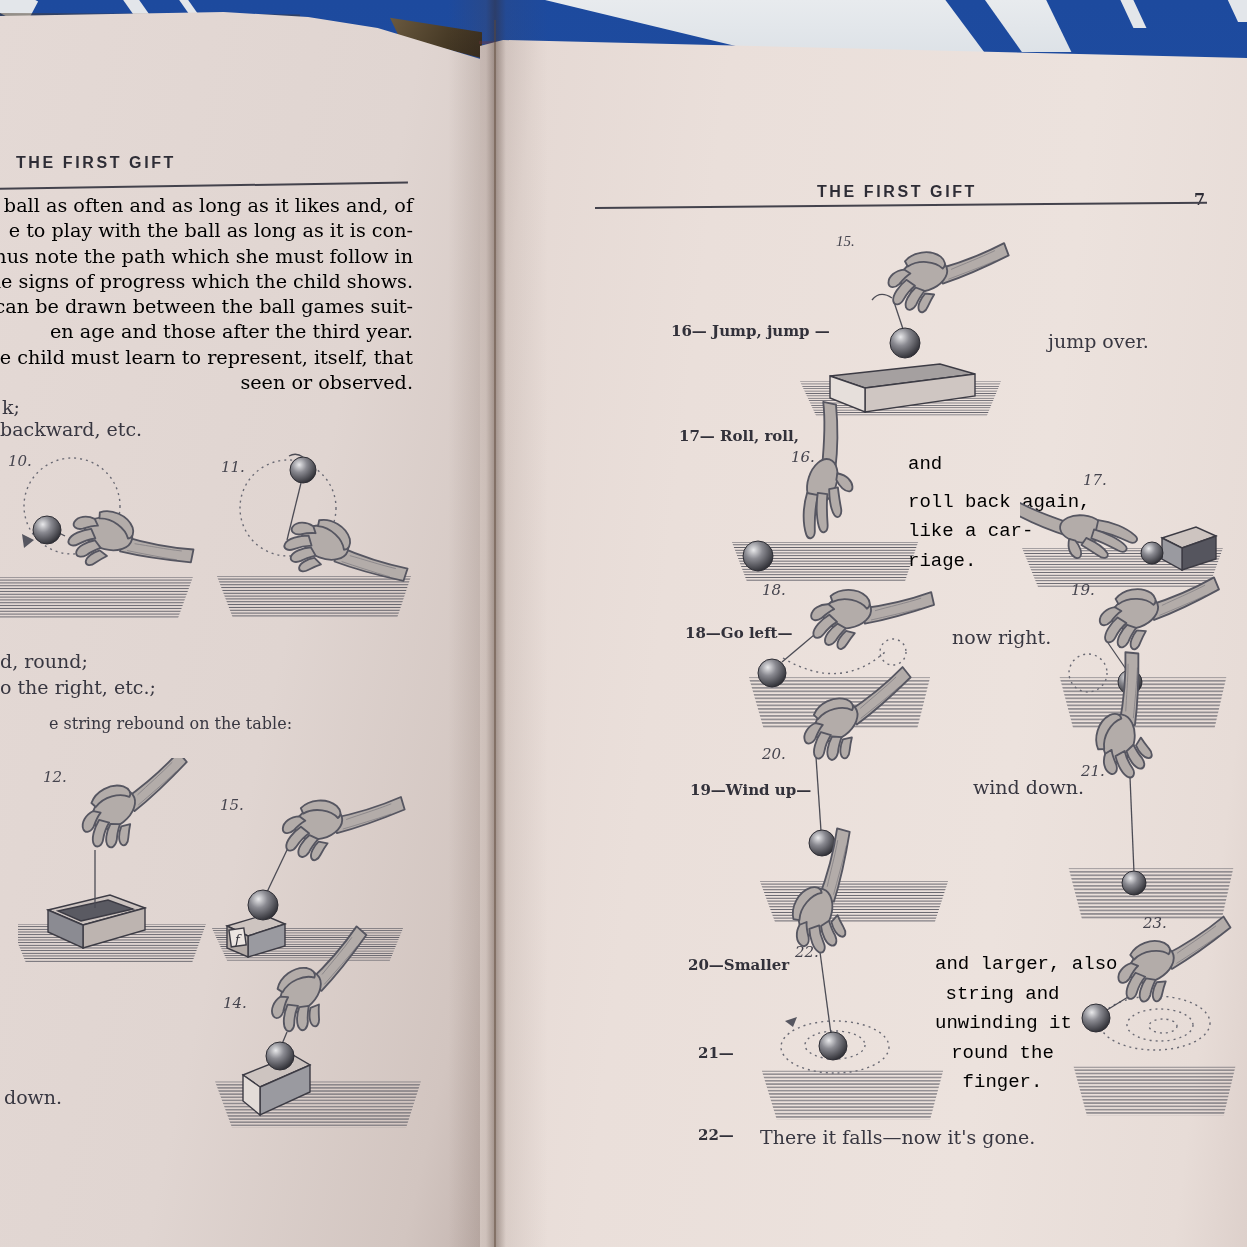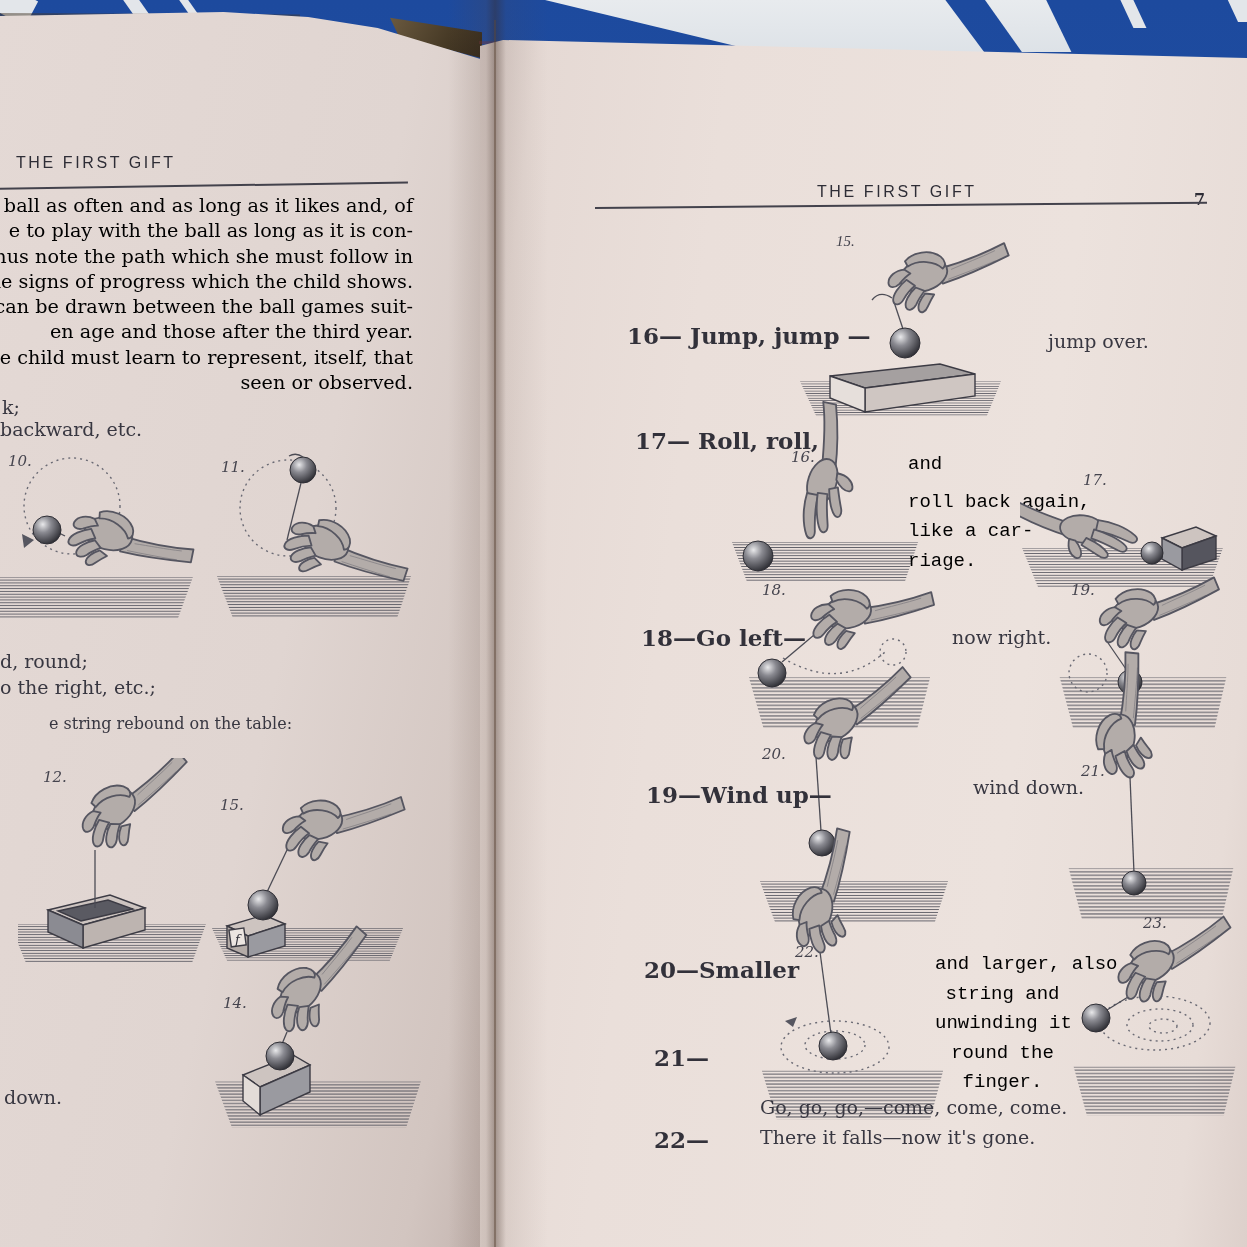--- a/index.html
+++ b/index.html
@@ -17,27 +17,27 @@
   .page.right{left:480px;top:0;width:767px;height:1247px;
     background:linear-gradient(97deg,#d8cbc7 0%,#e5d9d4 7%,#eadfda 28%,#ece2dd 68%,#e7dcd7 92%,#ddd0cb 100%);
     clip-path:polygon(0 46px,3% 40px,100% 58px,100% 100%,0 100%);}
   .edge-line{position:absolute;transform-origin:left center;background:rgba(120,50,60,.38);}
   .wedge{position:absolute;left:390px;top:14px;width:92px;height:48px;
     background:linear-gradient(120deg,#6b5a40,#473a26 60%,#2e2517);
     clip-path:polygon(0 8%,100% 38%,100% 92%,10% 48%);}
   .gutter{position:absolute;left:448px;top:0;width:100px;height:1247px;pointer-events:none;
     background:linear-gradient(90deg,rgba(92,70,58,0) 0%,rgba(92,70,58,.18) 38%,rgba(64,44,34,.42) 47%,rgba(92,70,58,.10) 58%,rgba(92,70,58,0) 100%);}
   .crease{position:absolute;left:494px;top:20px;width:2px;height:1227px;background:rgba(94,70,55,.45);}
-  .hdr{position:absolute;font-family:"Liberation Sans","DejaVu Sans",sans-serif;font-weight:normal;
+  .hdr{position:absolute;font-family:"Liberation Sans","DejaVu Sans",sans-serif;font-weight:bold;
        font-size:16px;letter-spacing:2.6px;color:#2e2d36;white-space:nowrap;}
   .rule{position:absolute;height:1.7px;background:#43424c;transform-origin:left center;}
   .par{position:absolute;left:-132px;top:193px;width:545px;text-align:right;}
   .par div{font-size:19.2px;line-height:25.3px;white-space:nowrap;}
   .lbl{position:absolute;font-style:italic;font-size:15px;color:#45444e;white-space:nowrap;}
-  .dir{position:absolute;font-weight:bold;font-size:23px;color:#32313a;white-space:nowrap;}
+  .dir{position:absolute;font-weight:bold;font-size:15px;color:#32313a;white-space:nowrap;margin-left:44px;}
   .cap{position:absolute;font-size:19px;color:#383741;white-space:nowrap;}
   .blockc{position:absolute;text-align:center;}
   .blockc div{font-size:19px;line-height:29.5px;white-space:nowrap;font-family:Liberation Mono, monospace;}
   .pgnum{position:absolute;font-weight:bold;font-size:16px;color:#2e2d36;}
   
   svg.fig{position:absolute;overflow:hidden;}
   svg.fig.ov{overflow:visible;}
   .dots{fill:none;stroke:#6a6a74;stroke-width:1.4;stroke-dasharray:2,4;}
   .str{stroke:#4c4c55;stroke-width:1.3;fill:none;}
   .bx{stroke:#3c3b44;stroke-width:1.4;}
@@ -322,20 +322,19 @@
       <ellipse class="dots" cx="100" cy="120" rx="33" ry="16"></ellipse>
       <ellipse class="dots" cx="103" cy="121" rx="14" ry="7"></ellipse>
       <line class="str" x1="68" y1="92" x2="47" y2="105"></line>
       <circle cx="36" cy="113" r="14" fill="url(#ballG)" stroke="#2e2e35"></circle>
       <g transform="rotate(-6 68 92)">
           <use href="#handHold" x="28" y="12" width="150" height="100"></use>
         </g>
     </svg>
 
     <div class="dir" style="left:174px;top:1044px;">21—</div>
-    <div class="cap" style="left:280px;top:1096px;">Go, go, go,—come, come, come.</div>
     <div class="dir" style="left:174px;top:1126px;">22—</div>
     <div class="cap" style="left:280px;top:1126px;">There it falls—now it's gone.</div>
   </div>
 
   <div class="gutter"></div>
   <div class="crease"></div>
 </div>
 
 </body></html>

